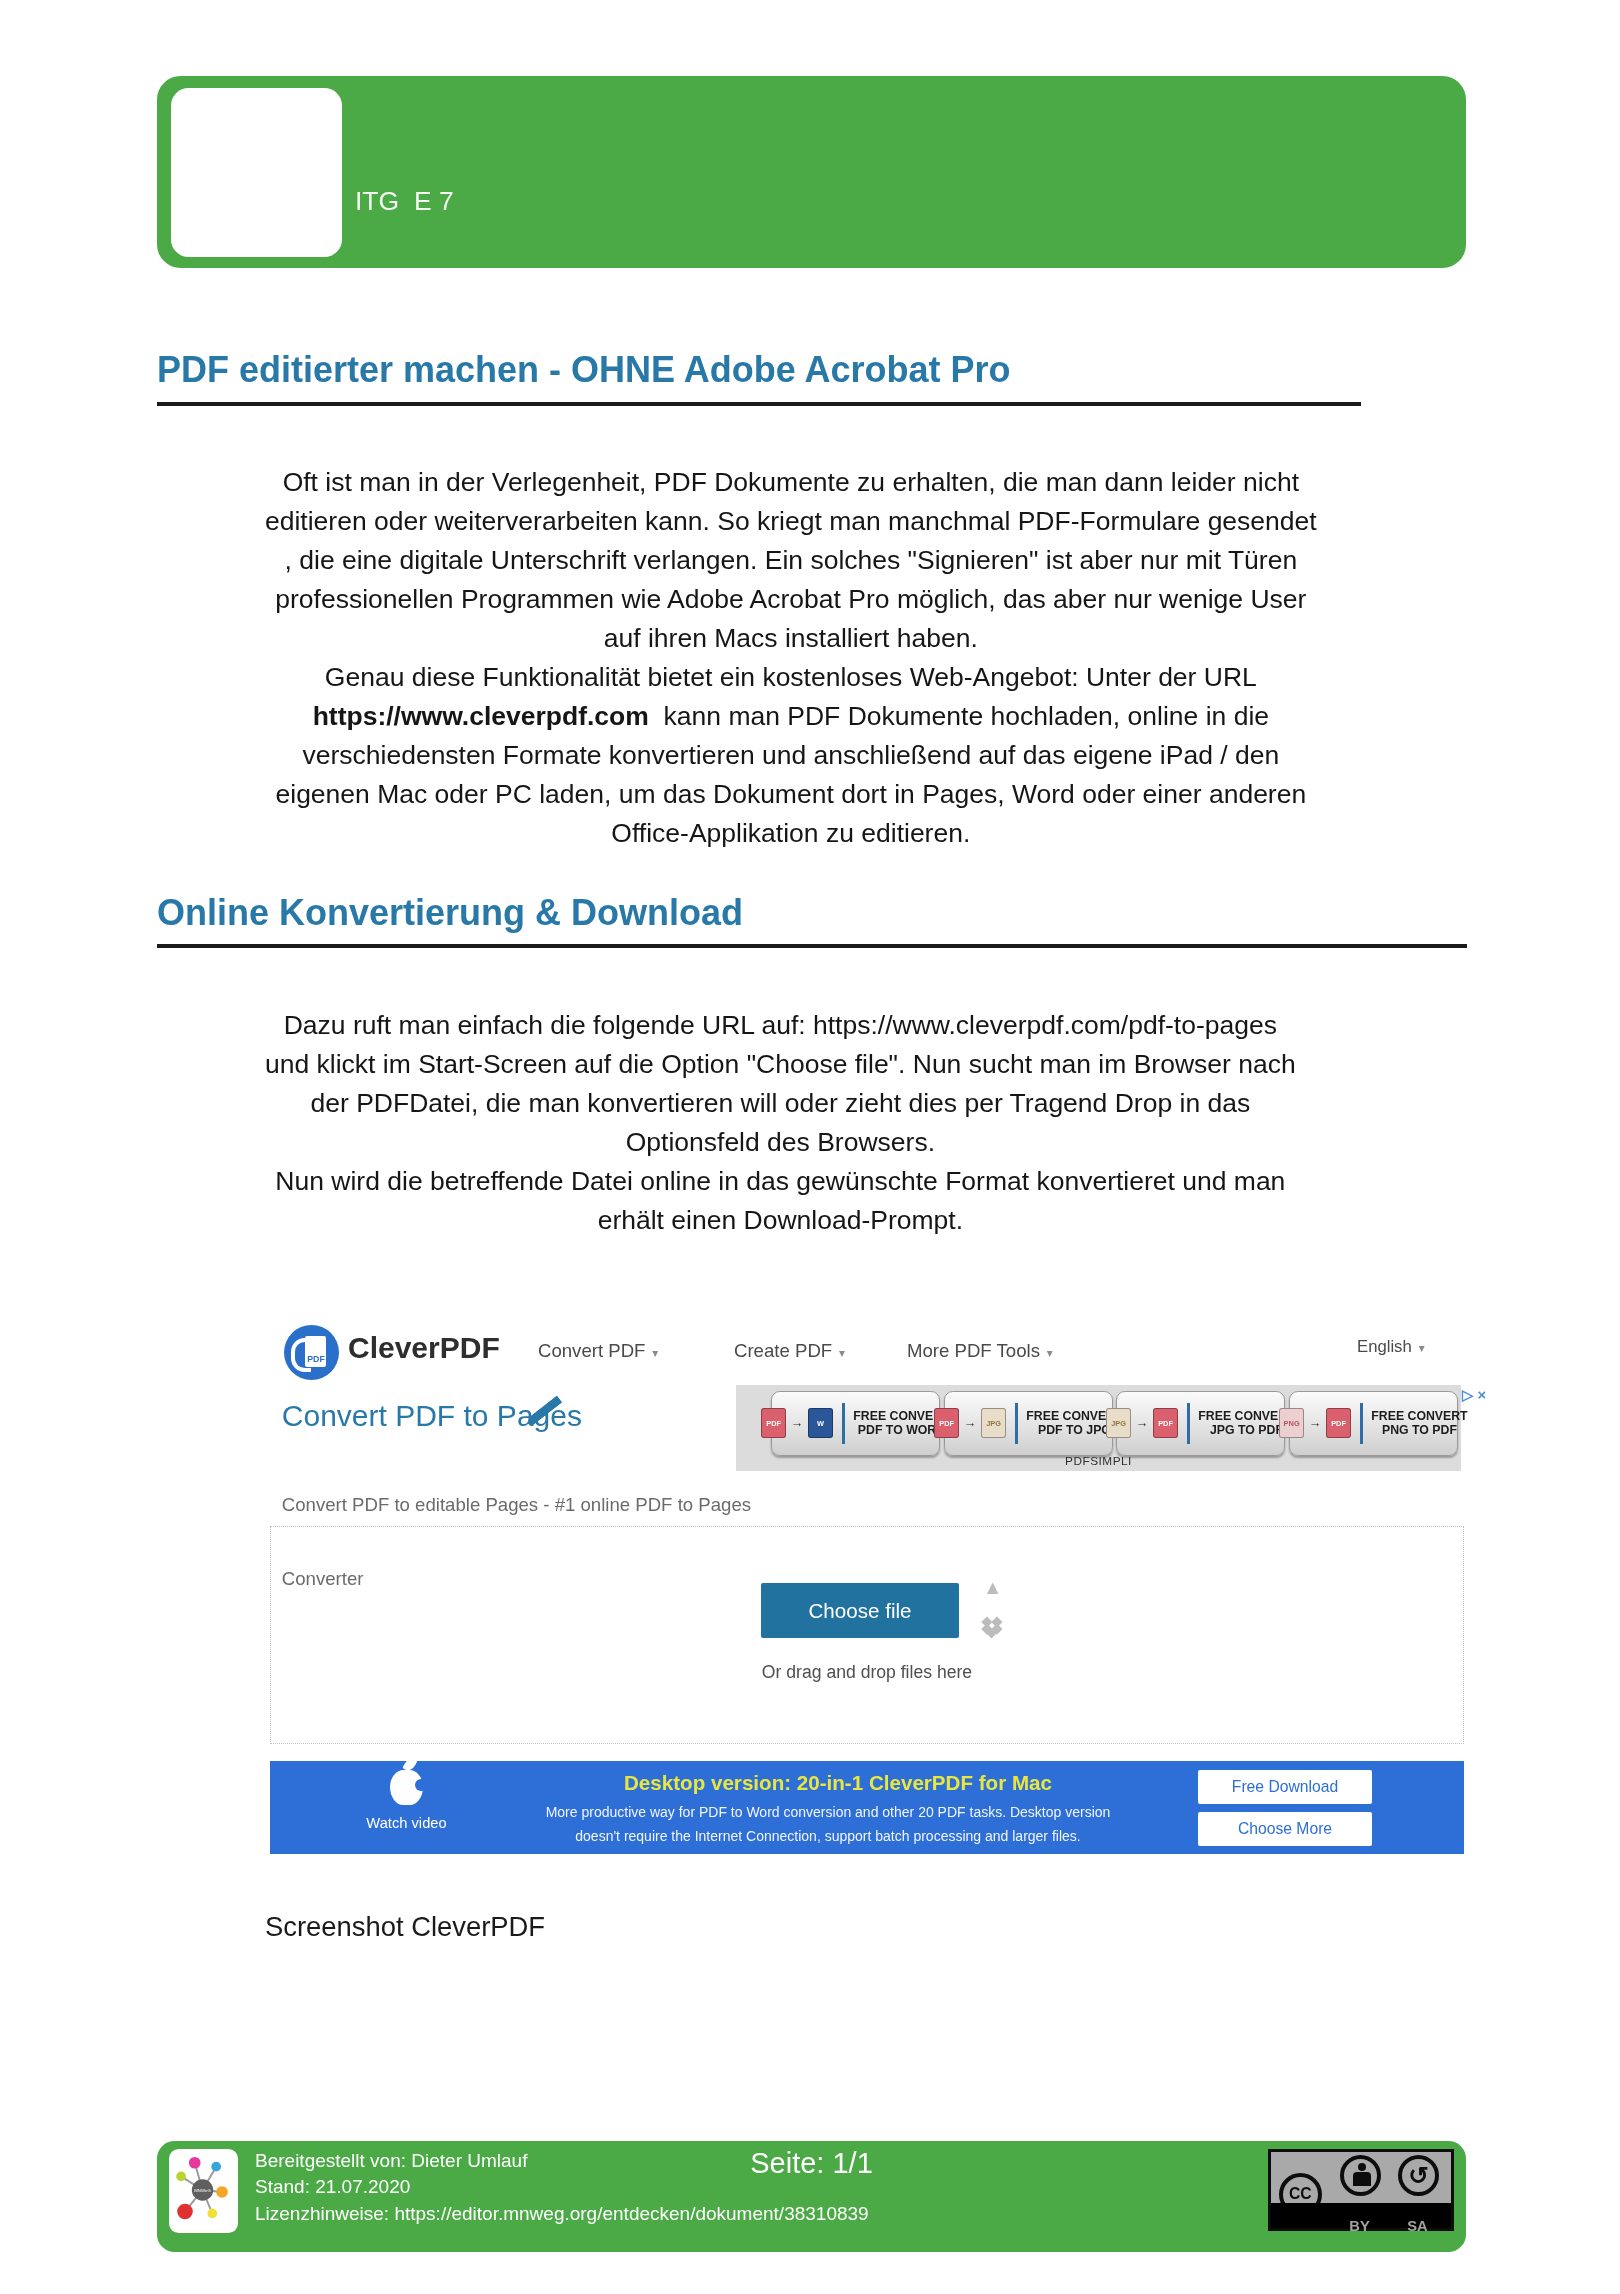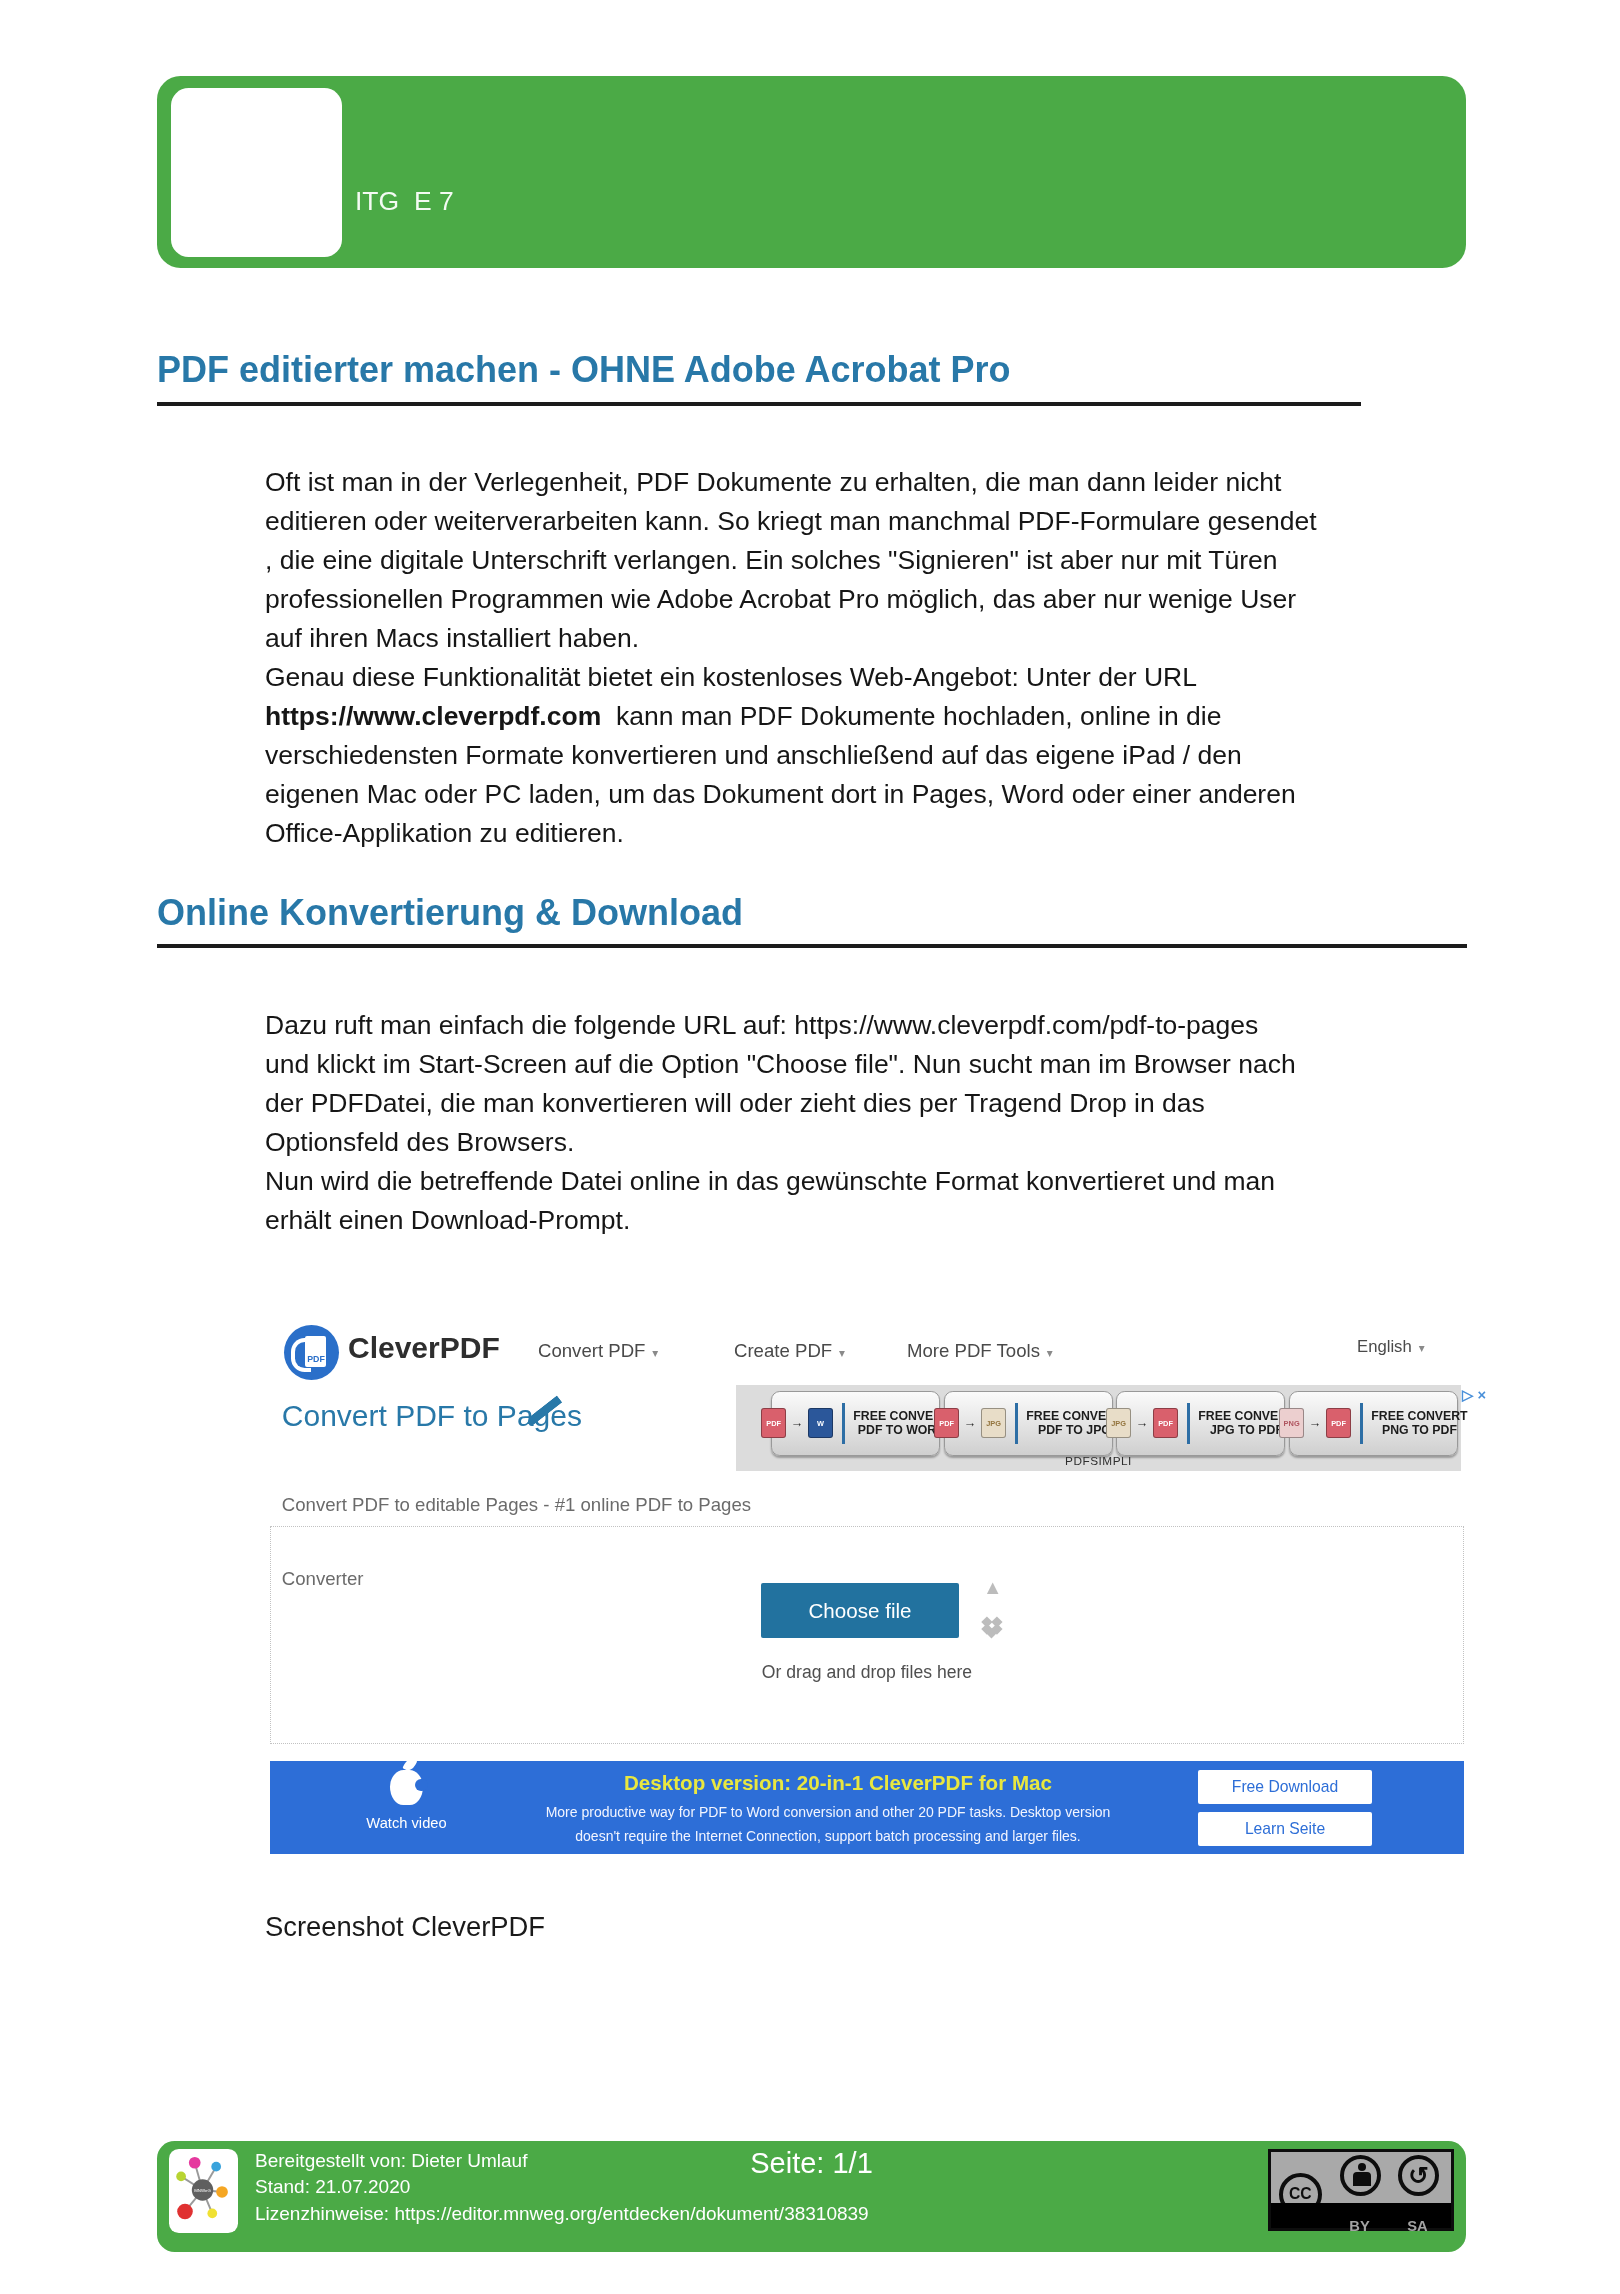--- a/index.html
+++ b/index.html
@@ -13,21 +13,21 @@
   .hdr{left:157px;top:76px;width:1309px;height:192px;background:#4baa46;border-radius:23.5px;}
   .hdr-logobox{left:13.7px;top:11.8px;width:171px;height:169px;background:#fff;border-radius:17.6px;}
   .hdr-title{left:196px;top:41px;font-size:43px;color:#fff;white-space:pre;}
   .hdr-sub{left:198px;top:110px;font-size:26.5px;color:#f4fbf3;white-space:pre;}
 
   
   .sechead{font-size:36px;font-weight:bold;color:#2878a8;white-space:pre;}
   .rule{height:3.9px;background:#1b1b1b;}
 
   
-  .tcol{display:block;}
+  .tcol{display:block;text-align:center;}
   .tline{font-size:26.5px;line-height:39px;color:#161616;white-space:pre;}
   .tline strong{font-weight:bold;}
 
   
   .shot{left:270px;top:1313px;width:1196px;height:551px;background:#fff;}
   .cpdf{left:13.7px;top:11.8px;width:55px;height:55px;border-radius:50%;background:#2a6fc9;}
   .cpdf:before{content:"";position:absolute;left:21.6px;top:10.8px;width:20.6px;height:31px;background:#fff;border-radius:2px;}
   .cpdf:after{content:"";position:absolute;left:7.8px;top:13.7px;width:15.7px;height:25.5px;border:4.9px solid #fff;border-right:none;border-radius:13.7px 0 0 13.7px;}
   .cpdf-pdf{position:absolute;left:23.5px;top:29px;font-size:8.8px;font-weight:bold;color:#2a6fc9;z-index:2;}
   .brand{left:78px;top:17.6px;font-size:30px;font-weight:bold;color:#2e2e2e;}
@@ -200,21 +200,21 @@
     <div class="abs drop-hint">Or drag and drop files here</div>
   </div>
 
   <div class="abs macbar">
     <div class="abs apple"></div>
     <div class="abs watch">Watch video</div>
     <div class="abs mac-title">Desktop version: 20-in-1 CleverPDF for Mac</div>
     <div class="abs mac-l1">More productive way for PDF to Word conversion and other 20 PDF tasks. Desktop version</div>
     <div class="abs mac-l2">doesn't require the Internet Connection, support batch processing and larger files.</div>
     <div class="abs macbtn macbtn1">Free Download</div>
-    <div class="abs macbtn macbtn2">Learn Seite</div>
+    <div class="abs macbtn macbtn2">Choose More</div>
   </div>
 </div>
 
 <div class="abs shotcap">Screenshot CleverPDF</div>
 
 <div class="abs ftr">
   <div class="abs ftr-logobox">
     <svg width="61" height="76" viewBox="0 0 62 78">
       <g stroke="#9a9a9a" stroke-width="2">
         <line x1="30" y1="38" x2="22" y2="10"></line>

